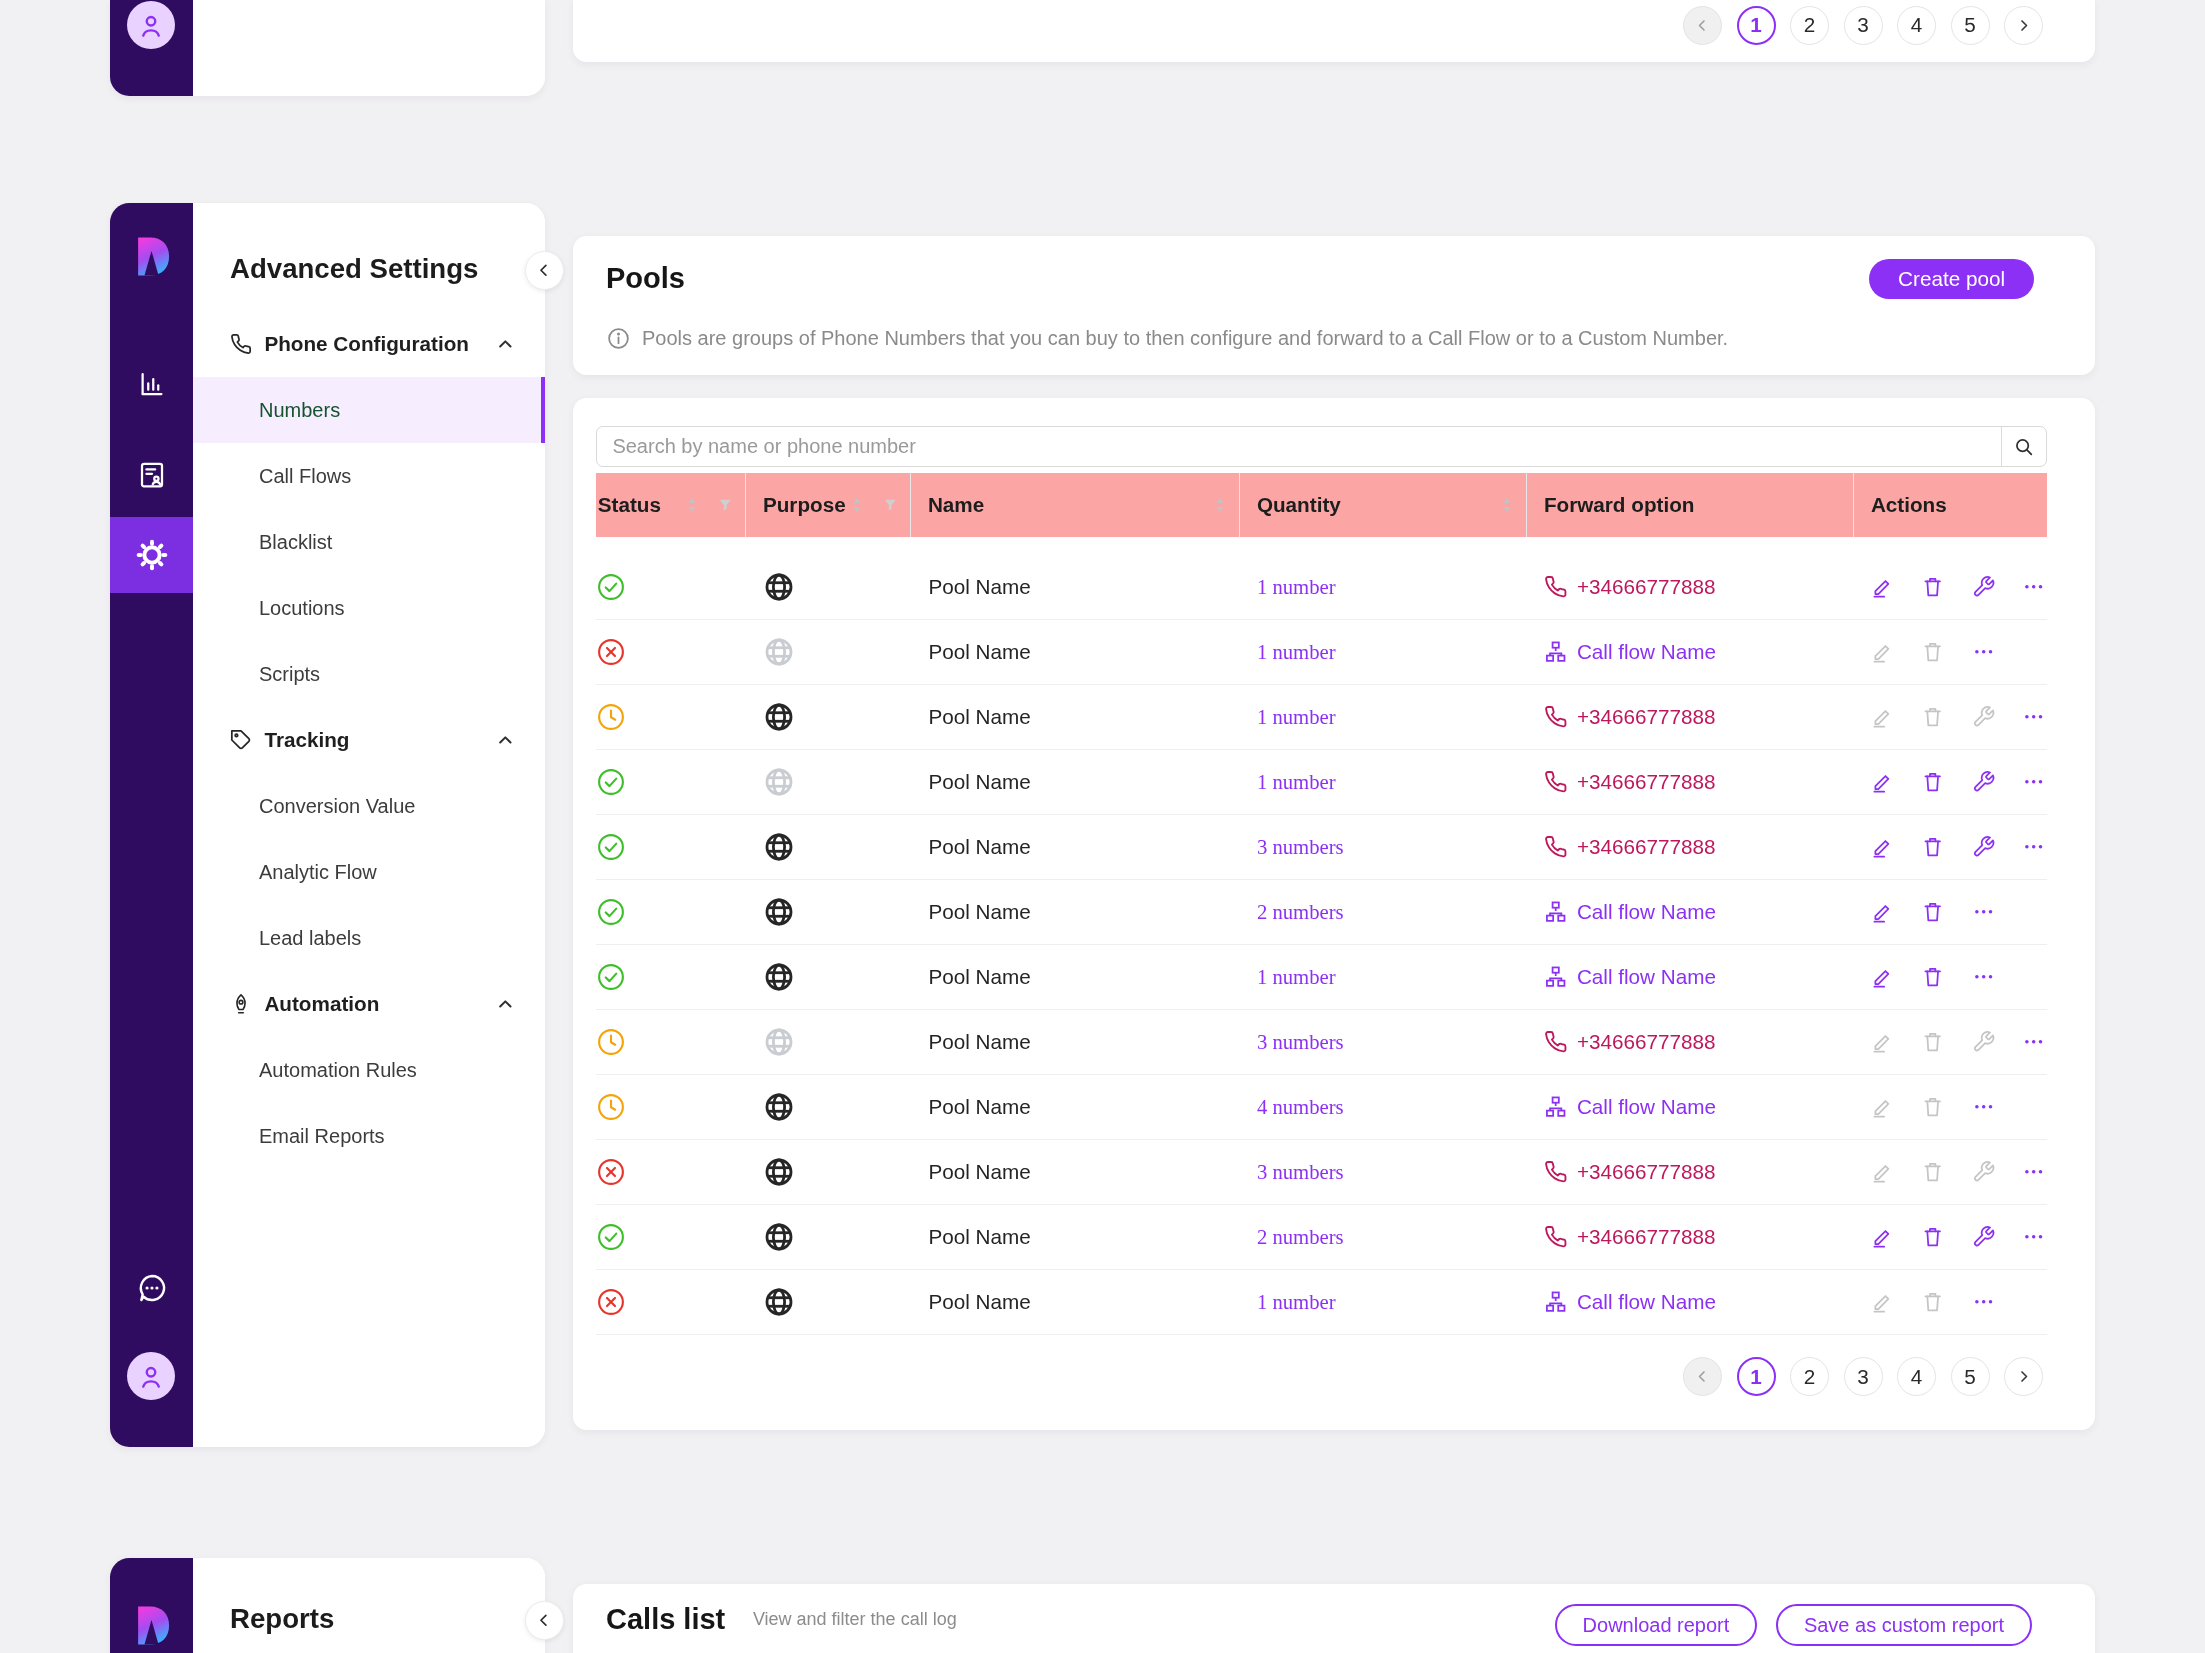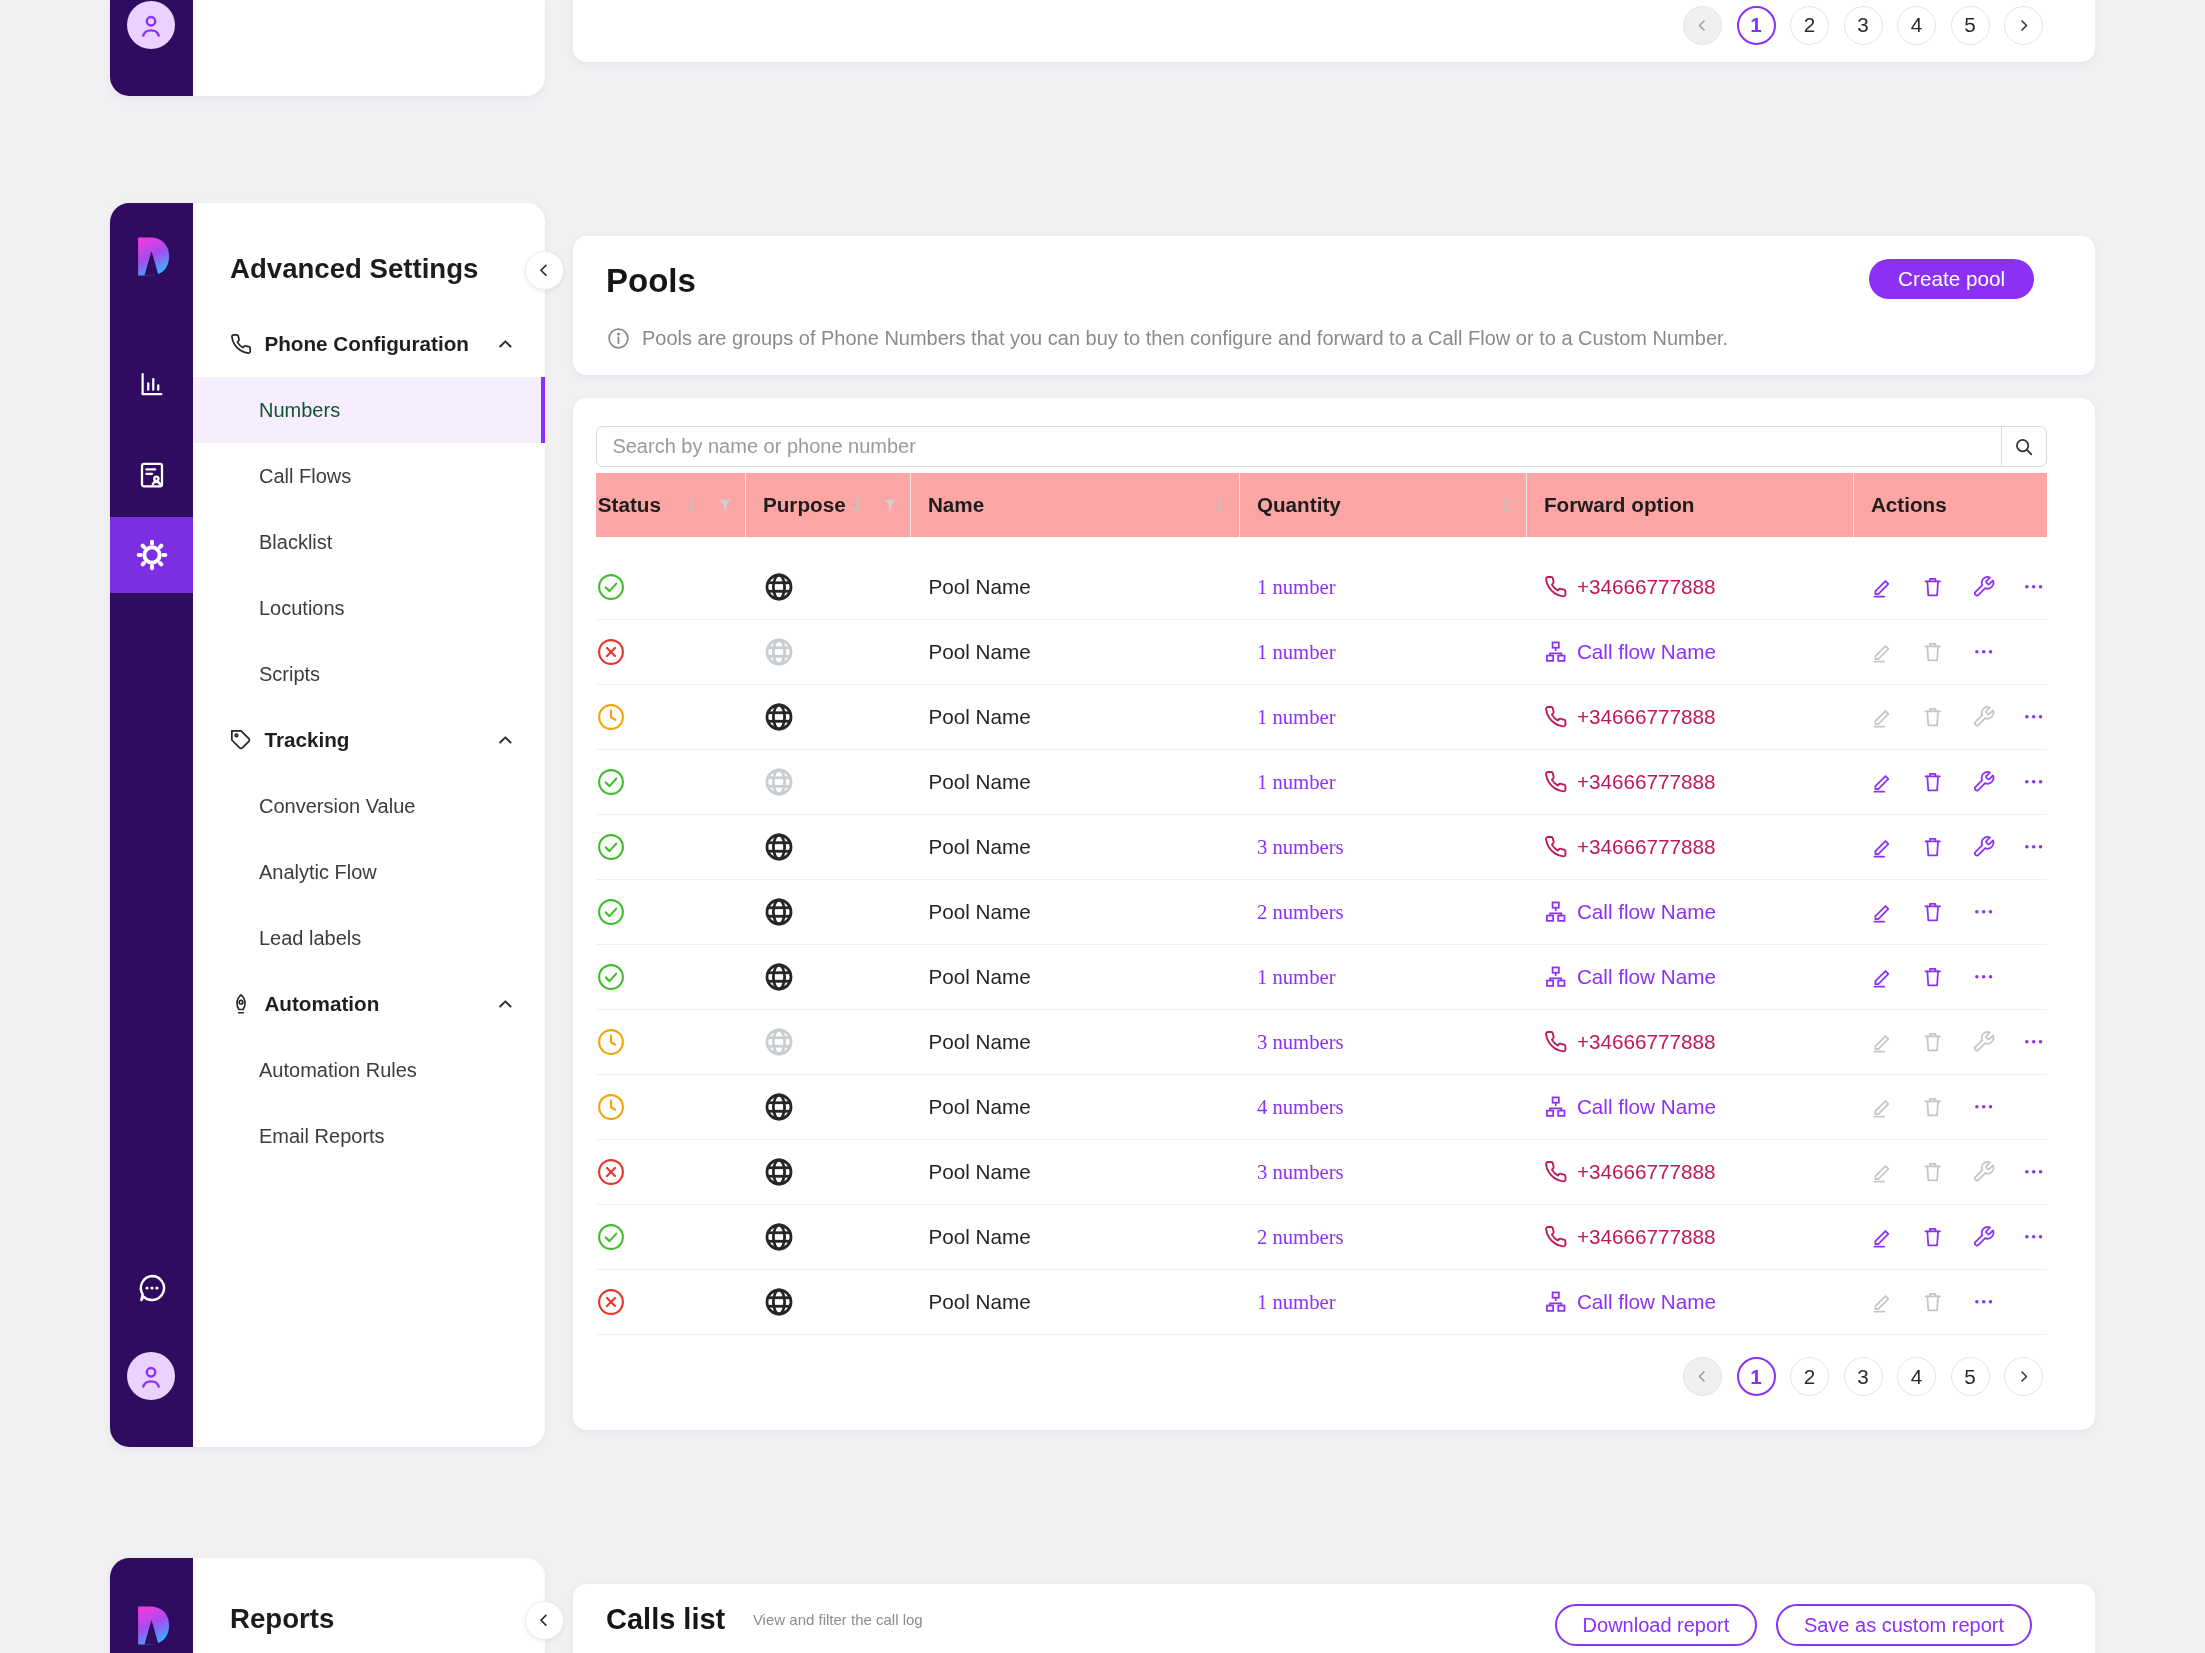--- a/index.html
+++ b/index.html
@@ -31,21 +31,21 @@
   .menu-item{padding-left:66px;font-size:20px;color:#3c3c3c;cursor:pointer;}
   .menu-item.active{background:#f6edff;color:#14532d;border-right:4.1px solid #8c30f5;}
 
   
   .main-card{left:573px;width:1522px;border-radius:13.8px;}
   .main-card.topfrag{top:0;height:62px;border-radius:0 0 13.8px 13.8px;}
   .main-card.pools-head{top:236px;height:139px;}
   .main-card.pools-table{top:398px;height:1032px;}
   .main-card.botfrag{top:1584px;height:70px;border-radius:13.8px 13.8px 0 0;}
 
-  .pools-title{position:absolute;left:33px;top:25.5px;margin:0;font-size:33px;font-weight:600;color:#161616;}
+  .pools-title{position:absolute;left:33px;top:25.5px;margin:0;font-size:29px;font-weight:600;color:#161616;}
   .create-btn{position:absolute;right:61px;top:23px;height:40px;padding:0 29px;border:none;border-radius:688px;background:#8c30f5;color:#fff;font-size:20.7px;font-weight:500;font-family:inherit;cursor:pointer;}
   .desc-row{position:absolute;left:33px;top:90px;display:flex;align-items:center;gap:11px;color:#8a8a8a;}
   .desc-text{font-size:20px;color:#8a8a8a;}
 
   
   .searchbox{position:absolute;left:23.4px;top:28px;width:1451px;height:41px;border:1.4px solid #d9d9d9;border-radius:6.9px;background:#fff;display:flex;align-items:stretch;box-sizing:border-box;}
   .searchbox input{flex:1;border:none;outline:none;background:transparent;padding:0 0 0 15px;font-size:20px;color:#444;font-family:inherit;}
   .searchbox input::placeholder{color:#9a9a9a;}
   .search-ico-wrap{width:44px;border-left:1.4px solid #dcdcdc;display:flex;align-items:center;justify-content:center;color:#303030;cursor:pointer;}
 
@@ -77,21 +77,21 @@
   .pag-top{position:absolute;right:52px;top:5.5px;}
   .pag-bottom{position:absolute;right:52px;top:959px;}
   .pag-btn{width:39px;height:39px;border-radius:50%;background:#fff;border:1.4px solid #e4e4e4;display:flex;align-items:center;justify-content:center;font-size:20.7px;font-weight:500;color:#2a2a2a;font-family:inherit;cursor:pointer;box-sizing:border-box;}
   .pag-btn.active{border:2.1px solid #8c30f5;color:#8c30f5;font-weight:700;}
   .pag-btn.prev{background:#f0f0f0;color:#a0a0a0;}
   .pag-btn.next{color:#3a3a3a;}
 
   
   .calls-row{position:absolute;left:33px;top:0;height:70px;display:flex;align-items:center;}
   .calls-title{margin:0;font-size:29px;font-weight:600;color:#161616;}
-  .calls-sub{margin-left:27.6px;font-size:15px;color:#8c8c8c;}
+  .calls-sub{margin-left:27.6px;font-size:18px;color:#8c8c8c;}
   .report-btns{position:absolute;right:63px;top:20px;display:flex;gap:18.6px;}
   .outline-btn{height:42px;padding:0 26px;border:2.1px solid #8c30f5;border-radius:688px;background:#fff;color:#8c30f5;font-size:20px;font-weight:500;font-family:inherit;cursor:pointer;}
 </style>
 </head>
 <body>
 
 <div class="stage">
 
   <section class="card side-card topfrag">
     <div class="navrail">

